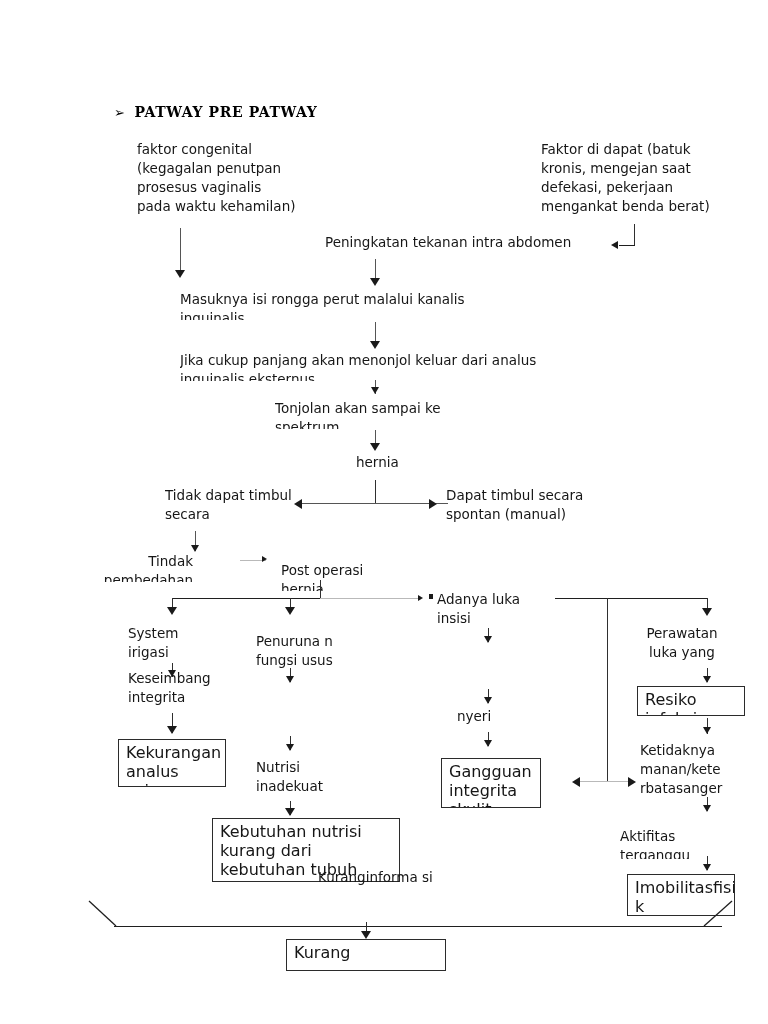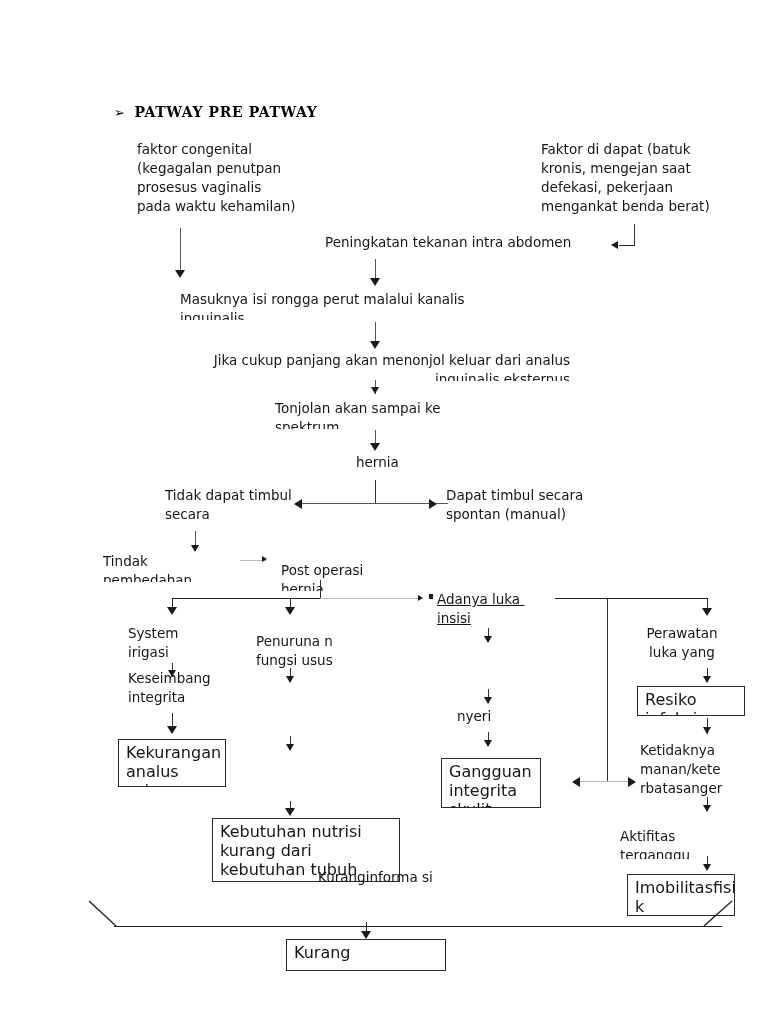--- a/index.html
+++ b/index.html
@@ -131,21 +131,21 @@
   <div class="arrow-down" style="left:175px; top:270px;"></div>
 
   <div class="vline" style="left:375px; top:259px; height:22px;"></div>
   <div class="arrow-down" style="left:370px; top:278px;"></div>
 
   <div class="node" style="left:180px; top:290px; width:330px; height:30px;">Masuknya isi rongga perut malalui kanalis inguinalis</div>
 
   <div class="vline" style="left:375px; top:322px; height:22px;"></div>
   <div class="arrow-down" style="left:370px; top:341px;"></div>
 
-  <div class="node" style="left:180px; top:351px; width:390px; height:30px;text-align:right;">Jika cukup panjang akan menonjol keluar dari analus inguinalis eksternus</div>
+  <div class="node" style="left:180px; top:351px; width:390px; height:30px;">Jika cukup panjang akan menonjol keluar dari analus inguinalis eksternus</div>
 
   <div class="vline" style="left:375px; top:380px; height:14px;"></div>
   <div class="arrow-down sm" style="left:371px; top:387px;"></div>
 
   <div class="node" style="left:275px; top:399px; width:200px; height:30px;">Tonjolan akan sampai ke spektrum</div>
 
   <div class="vline" style="left:375px; top:430px; height:18px;"></div>
   <div class="arrow-down" style="left:370px; top:443px;"></div>
 
   <div class="node" style="left:356px; top:453px; width:80px; height:22px;">hernia</div>
@@ -155,21 +155,21 @@
   <div class="arrow-left" style="left:294px; top:499px;"></div>
   <div class="arrow-right" style="left:429px; top:499px;"></div>
 
   <div class="node" style="left:165px; top:486px; width:130px; height:44px;">Tidak dapat timbul secara</div>
 
   <div class="node" style="left:446px; top:486px; width:160px; height:44px;">Dapat timbul secara spontan (manual)</div>
 
   <div class="vline" style="left:195px; top:531px; height:20px;"></div>
   <div class="arrow-down sm" style="left:191px; top:545px;"></div>
 
-  <div class="node" style="left:103px; top:552px; width:90px; height:30px;">Tindak pembedahan</div>
+  <div class="node" style="left:103px; top:552px; width:90px; height:30px;text-align:right;">Tindak pembedahan</div>
 
   <div class="hline faint" style="left:240px; top:560px; width:26px;"></div>
   <div class="arrow-right tiny" style="left:262px; top:556px;"></div>
 
   <div class="node" style="left:281px; top:552px; width:110px; height:30px;margin-top:9px;">Post operasi hernia</div>
 
   <div class="vline dark" style="left:320px; top:580px; height:19px;"></div>
   <div class="hline dark" style="left:172px; top:598px; width:149px;"></div>
   <div class="hline faint" style="left:320px; top:598px; width:100px;"></div>
 
@@ -205,27 +205,28 @@
 
   <div class="node" style="left:256px; top:624px; width:78px; height:60px;margin-top:8px;">Penuruna n fungsi usus</div>
 
   <div class="vline dark" style="left:290px; top:668px; height:14px;"></div>
   <div class="arrow-down sm" style="left:286px; top:676px;"></div>
 
 
   <div class="vline dark" style="left:290px; top:736px; height:14px;"></div>
   <div class="arrow-down sm" style="left:286px; top:744px;"></div>
 
+  <div class="node" style="left:256px; top:758px; width:90px; height:44px;">Nutrisi inadekuat</div>
 
   <div class="vline dark" style="left:290px; top:801px; height:14px;"></div>
   <div class="arrow-down" style="left:285px; top:808px;"></div>
 
   <div class="boxnode" style="left:212px; top:818px; width:188px; height:64px;">Kebutuhan nutrisi kurang dari kebutuhan tubuh</div>
 
-  <div class="node" style="left:437px; top:590px; width:92px; height:40px;text-decoration:underline;">Adanya luka insisi</div>
+  <div class="node" style="left:437px; top:590px; width:92px; height:40px;">Adanya luka insisi</div>
 
   <div class="vline dark" style="left:488px; top:628px; height:14px;"></div>
   <div class="arrow-down sm" style="left:484px; top:636px;"></div>
 
 
   <div class="vline dark" style="left:488px; top:689px; height:14px;"></div>
   <div class="arrow-down sm" style="left:484px; top:697px;"></div>
 
   <div class="node" style="left:457px; top:707px; width:70px; height:22px;">nyeri</div>
 

